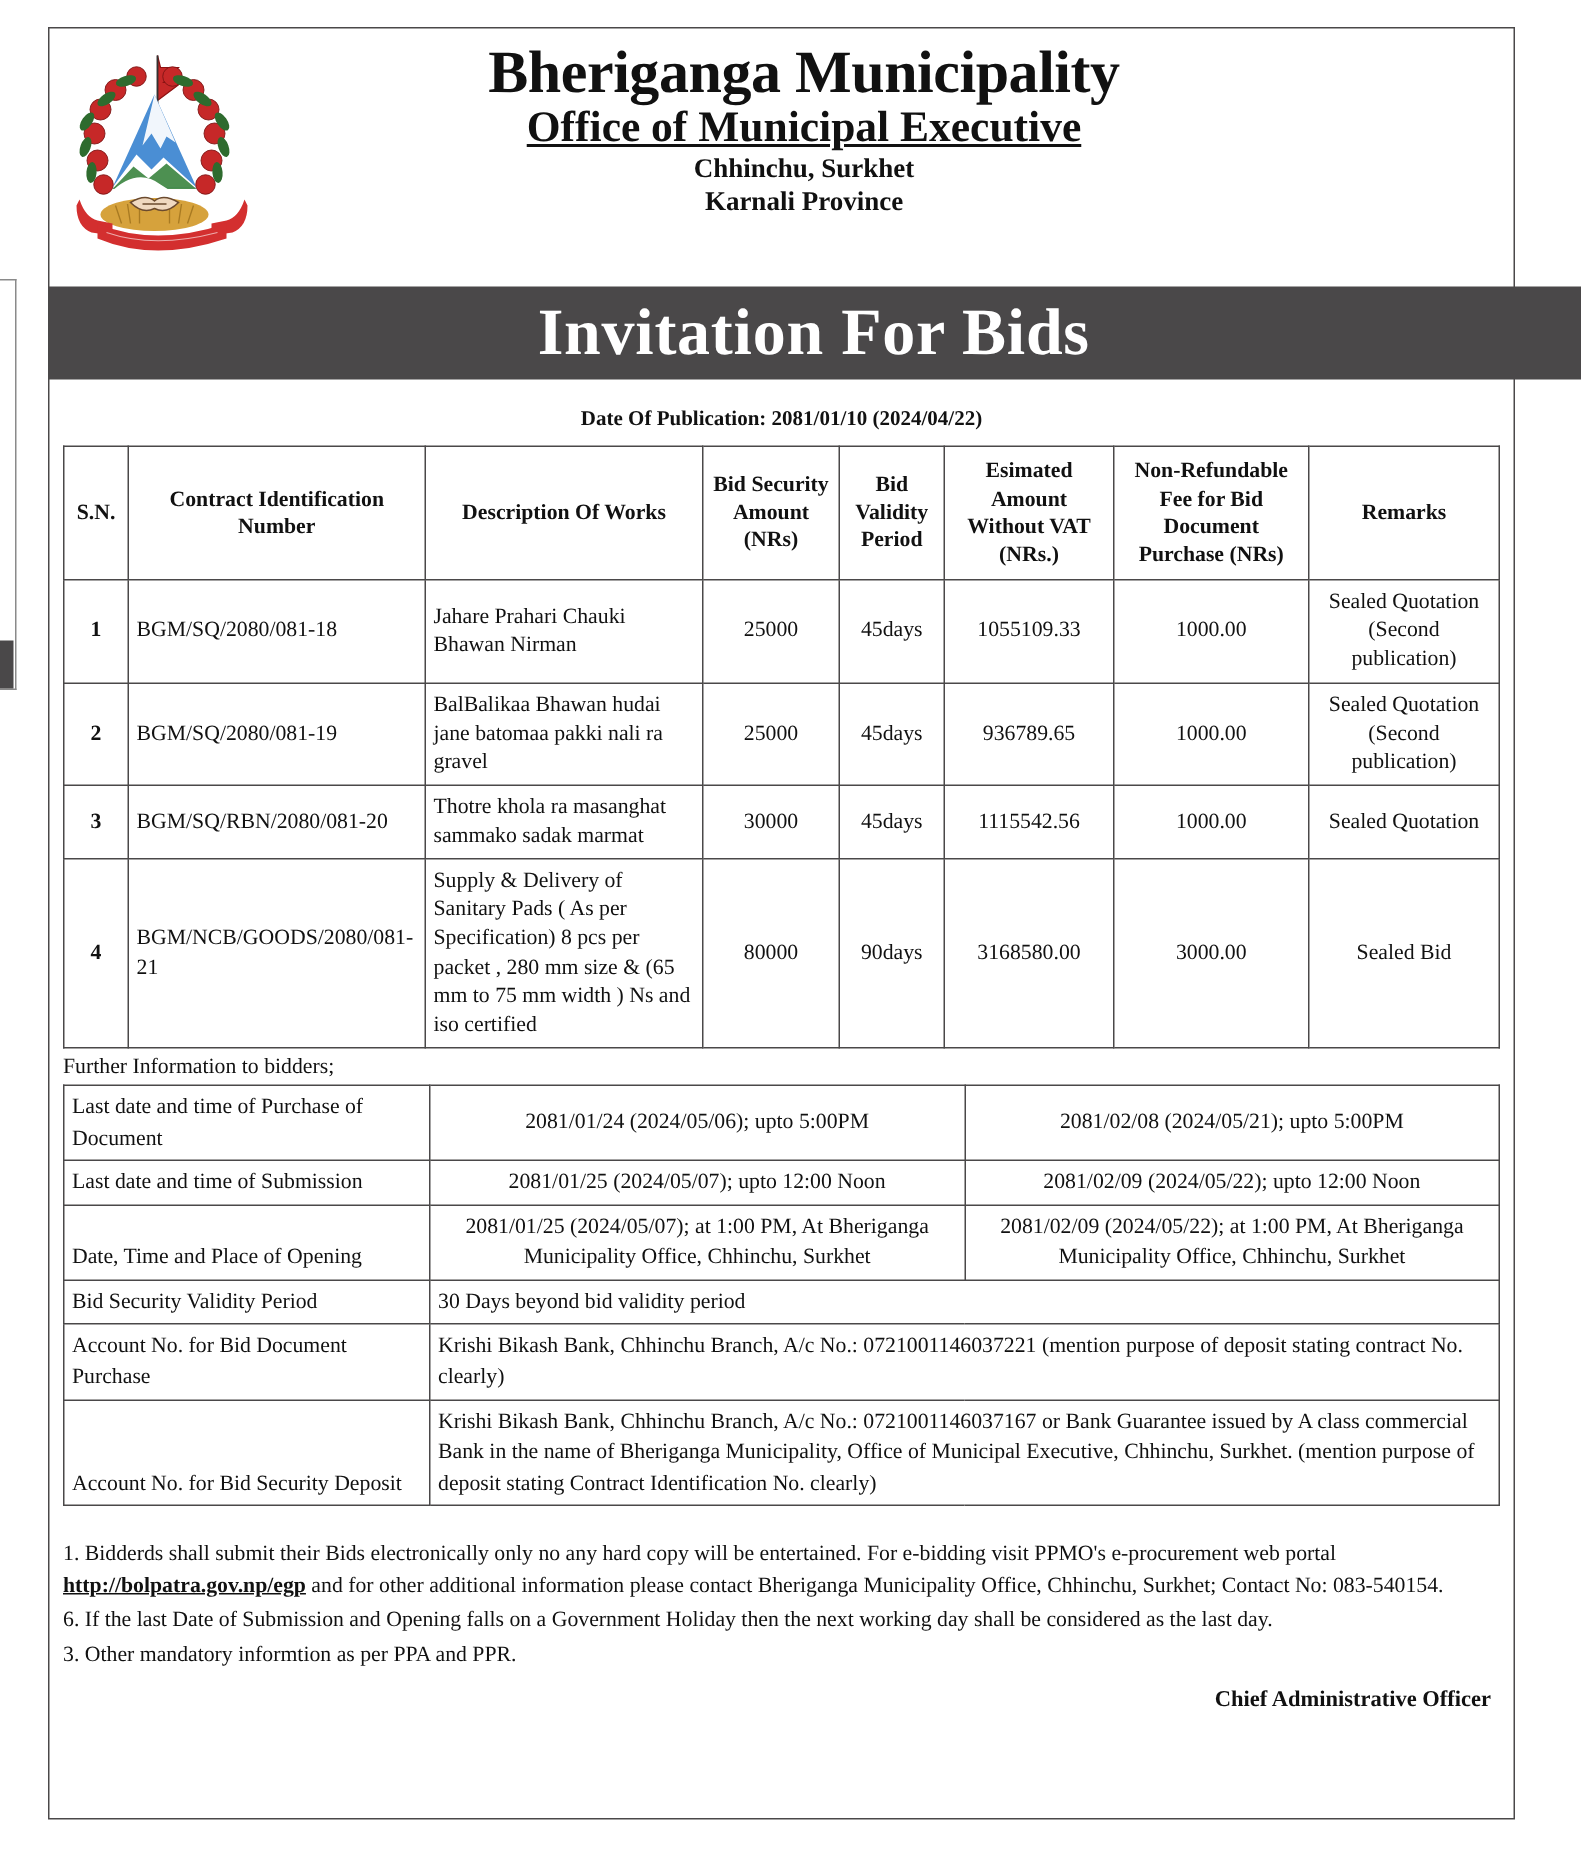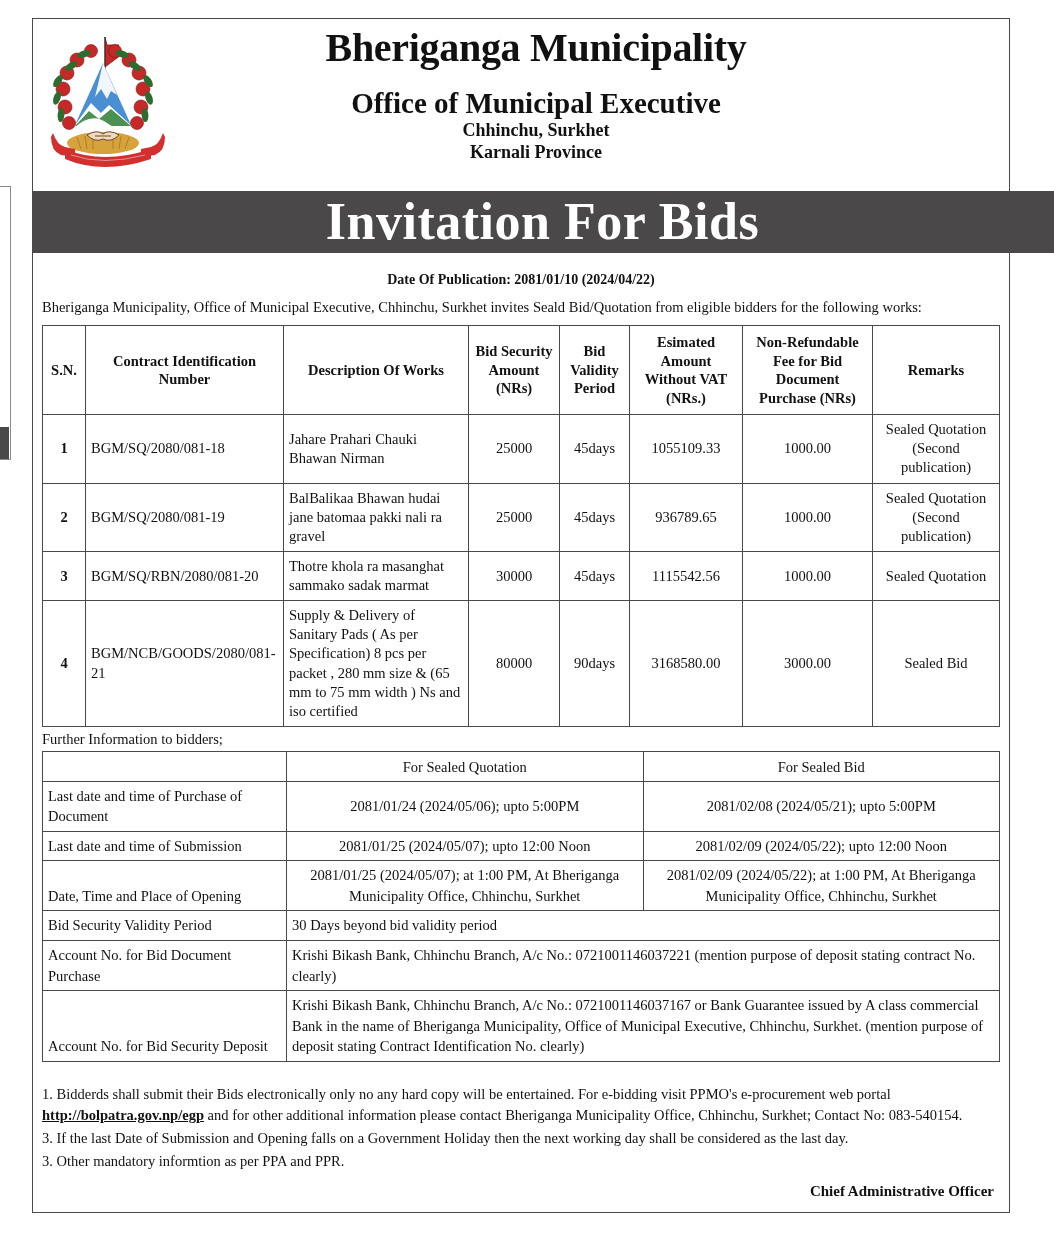--- a/index.html
+++ b/index.html
@@ -24,30 +24,30 @@
   .doc{
     position:absolute;left:32px;top:18px;width:978px;height:1195px;
     border:1.5px solid #4a4849;background:#fff;box-sizing:border-box;
   }
 
   
   .hdr{display:flex;align-items:flex-start;padding:8px 0 0 0;}
   .emblem{width:150px;flex:0 0 150px;display:flex;justify-content:center;padding-top:6px;}
   .hdr-txt{flex:1;text-align:center;padding-right:120px;}
   .org-name{font-size:40px;font-weight:bold;line-height:1.06;letter-spacing:-0.3px;}
-  .org-sub{font-size:29px;font-weight:bold;line-height:1.12;margin-top:18px;}
+  .org-sub{font-size:29px;font-weight:bold;line-height:1.12;margin-top:0;text-decoration:underline;}
   .org-line{font-size:18px;font-weight:bold;line-height:1.22;}
 
   
   .banner{
     position:absolute;left:-1.5px;top:172px;width:1022px;height:62px;
     background:#4a4849;color:#fff;
     display:flex;align-items:center;justify-content:center;
   }
-  .banner-title{font-size:52px;font-weight:bold;letter-spacing:0.5px;line-height:1;}
+  .banner-title{font-size:44px;font-weight:bold;letter-spacing:0.5px;line-height:1;}
 
   .body-wrap{position:absolute;left:0;top:236px;width:100%;box-sizing:border-box;padding:0 9px;}
 
   .pub-date{text-align:center;font-size:14px;font-weight:bold;margin:17px 0 9px 0;}
   .intro{font-size:14.5px;line-height:1.38;margin:0 0 8px 0;}
 
   
   table{border-collapse:collapse;width:100%;table-layout:fixed;}
   .tbl-main{border:1.3px solid #4a4849;}
   .tbl-main th,.tbl-main td{border:1.1px solid #4a4849;}
@@ -158,21 +158,20 @@
     </div>
   </div>
 
   <div class="banner">
     <div class="banner-title">Invitation For Bids</div>
   </div>
 
   <div class="body-wrap">
 
     <div class="pub-date">Date Of Publication: 2081/01/10 (2024/04/22)</div>
-    <p class="intro">Bheriganga Municipality, Office of Municipal Executive, Chhinchu, Surkhet invites Seald Bid/Quotation  from eligible bidders for the following works:</p>
 
     <table class="tbl-main">
       <thead>
         <tr>
           <th class="c-sn">S.N.</th>
           <th class="c-cid">
             <span>Contract Identification</span><br>
             <span>Number</span>
           </th>
           <th class="c-desc">Description Of Works</th>
@@ -243,25 +242,20 @@
           <td class="c-rem">Sealed Bid</td>
         </tr>
       </tbody>
     </table>
 
     <div class="further">Further Information to bidders;</div>
 
     <table class="tbl-info">
       <tbody>
         <tr>
-          <td class="lbl">&nbsp;</td>
-          <td class="colhead">For Sealed Quotation</td>
-          <td class="colhead">For Sealed Bid</td>
-        </tr>
-        <tr>
           <td class="lbl">Last date and time of Purchase of Document</td>
           <td class="ctr">2081/01/24 (2024/05/06); upto 5:00PM</td>
           <td class="ctr">2081/02/08 (2024/05/21); upto 5:00PM</td>
         </tr>
         <tr>
           <td class="lbl">Last date and time of Submission</td>
           <td class="ctr">2081/01/25 (2024/05/07); upto 12:00 Noon</td>
           <td class="ctr">2081/02/09 (2024/05/22); upto 12:00 Noon</td>
         </tr>
         <tr>
@@ -279,20 +273,20 @@
         </tr>
         <tr>
           <td class="lbl">Account No. for Bid Security Deposit</td>
           <td class="val" colspan="2">Krishi Bikash Bank, Chhinchu Branch, A/c No.: 0721001146037167 or Bank Guarantee issued by A class commercial Bank in the name of Bheriganga Municipality, Office of Municipal Executive, Chhinchu, Surkhet. (mention purpose of deposit stating Contract Identification No. clearly)</td>
         </tr>
       </tbody>
     </table>
 
     <div class="notes">
       <div class="note"><span>1. Bidderds shall submit their Bids electronically only no any hard copy will be entertained. For e-bidding visit PPMO's e-procurement web portal </span><a class="portal" href="#">http://bolpatra.gov.np/egp</a><span> and for other additional information please contact Bheriganga Municipality Office, Chhinchu, Surkhet; Contact No: 083-540154.</span></div>
-      <div class="note">3. If the last Date of Submission and Opening falls on a Government Holiday then the next working day shall be considered as the last day.</div>
+      <div class="note">6. If the last Date of Submission and Opening falls on a Government Holiday then the next working day shall be considered as the last day.</div>
       <div class="note">3. Other mandatory informtion as per PPA and PPR.</div>
     </div>
 
     <div class="signoff">Chief Administrative Officer</div>
 
   </div>
 </div>
 
 </body></html>

